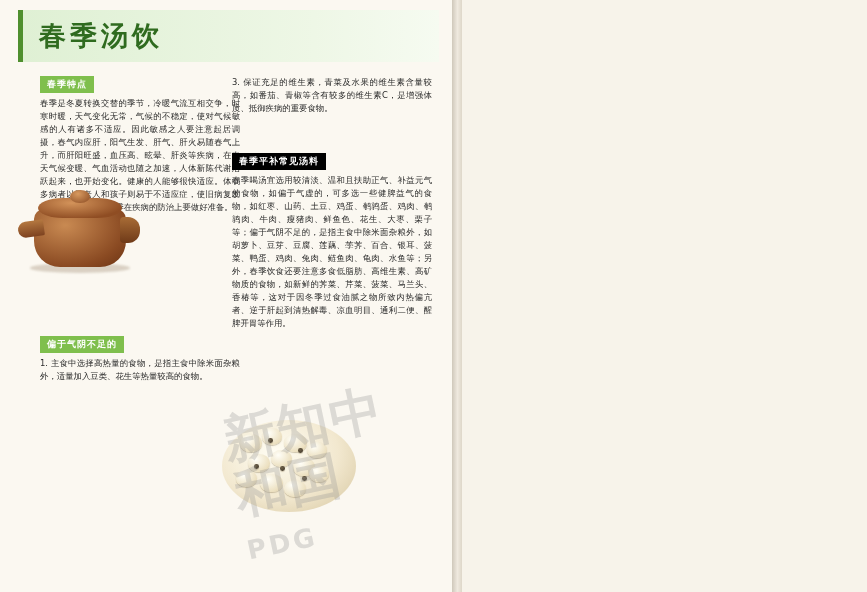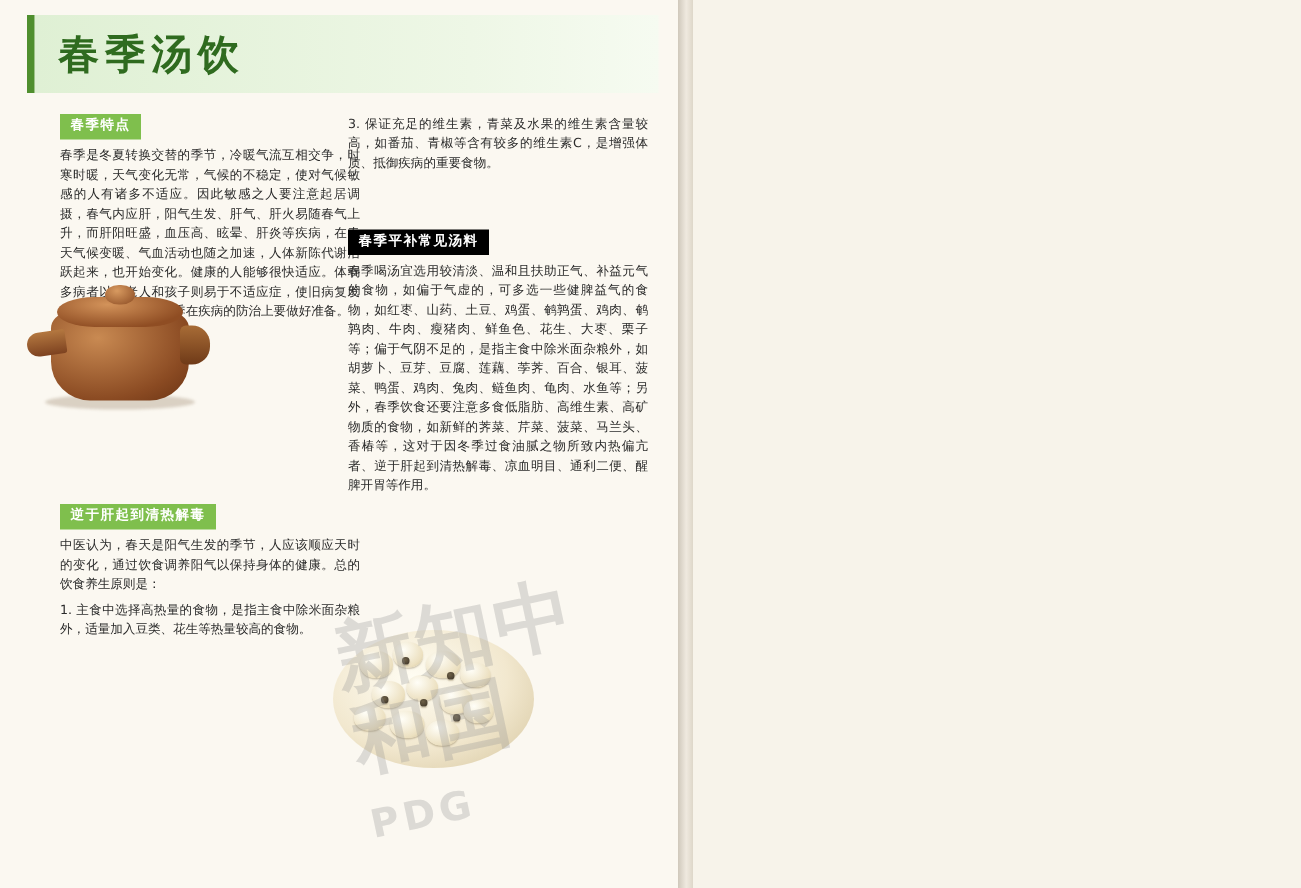--- a/index.html
+++ b/index.html
@@ -103,22 +103,21 @@
     <div class="title-band">
       <div class="t">春季汤饮</div>
     </div>
 
     <div class="col colA">
       <div class="sec-h">春季特点</div>
       <p>春季是冬夏转换交替的季节，冷暖气流互相交争，时寒时暖，天气变化无常，气候的不稳定，使对气候敏感的人有诸多不适应。因此敏感之人要注意起居调摄，春气内应肝，阳气生发、肝气、肝火易随春气上升，而肝阳旺盛，血压高、眩晕、肝炎等疾病，在春天气候变暖、气血活动也随之加速，人体新陈代谢活跃起来，也开始变化。健康的人能够很快适应。体弱多病者以及老人和孩子则易于不适应症，使旧病复发或病情加重。因此春季在疾病的防治上要做好准备。</p>
 
       <div style="height:118px"></div>
 
-      <div class="sec-h">逆于肝起到清热解毒</div>
-      <p>中医认为，春天是阳气生发的季节，人应该顺应天时的变化，通过饮食调养阳气以保持身体的健康。总的饮食养生原则是：</p>
+      <div class="sec-h">偏于气阴不足的</div>
       <p>1. 主食中选择高热量的食物，是指主食中除米面杂粮外，适量加入豆类、花生等热量较高的食物。</p>
     </div>
 
     <div class="col colB">
       <p>3. 保证充足的维生素，青菜及水果的维生素含量较高，如番茄、青椒等含有较多的维生素C，是增强体质、抵御疾病的重要食物。</p>
       <div style="height:34px"></div>
       <div class="sec-h org">春季平补常见汤料</div>
       <p>春季喝汤宜选用较清淡、温和且扶助正气、补益元气的食物，如偏于气虚的，可多选一些健脾益气的食物，如红枣、山药、土豆、鸡蛋、鹌鹑蛋、鸡肉、鹌鹑肉、牛肉、瘦猪肉、鲜鱼色、花生、大枣、栗子等；偏于气阴不足的，是指主食中除米面杂粮外，如胡萝卜、豆芽、豆腐、莲藕、荸荠、百合、银耳、菠菜、鸭蛋、鸡肉、兔肉、鲢鱼肉、龟肉、水鱼等；另外，春季饮食还要注意多食低脂肪、高维生素、高矿物质的食物，如新鲜的荠菜、芹菜、菠菜、马兰头、香椿等，这对于因冬季过食油腻之物所致内热偏亢者、逆于肝起到清热解毒、凉血明目、通利二便、醒脾开胃等作用。</p>
     </div>
 

